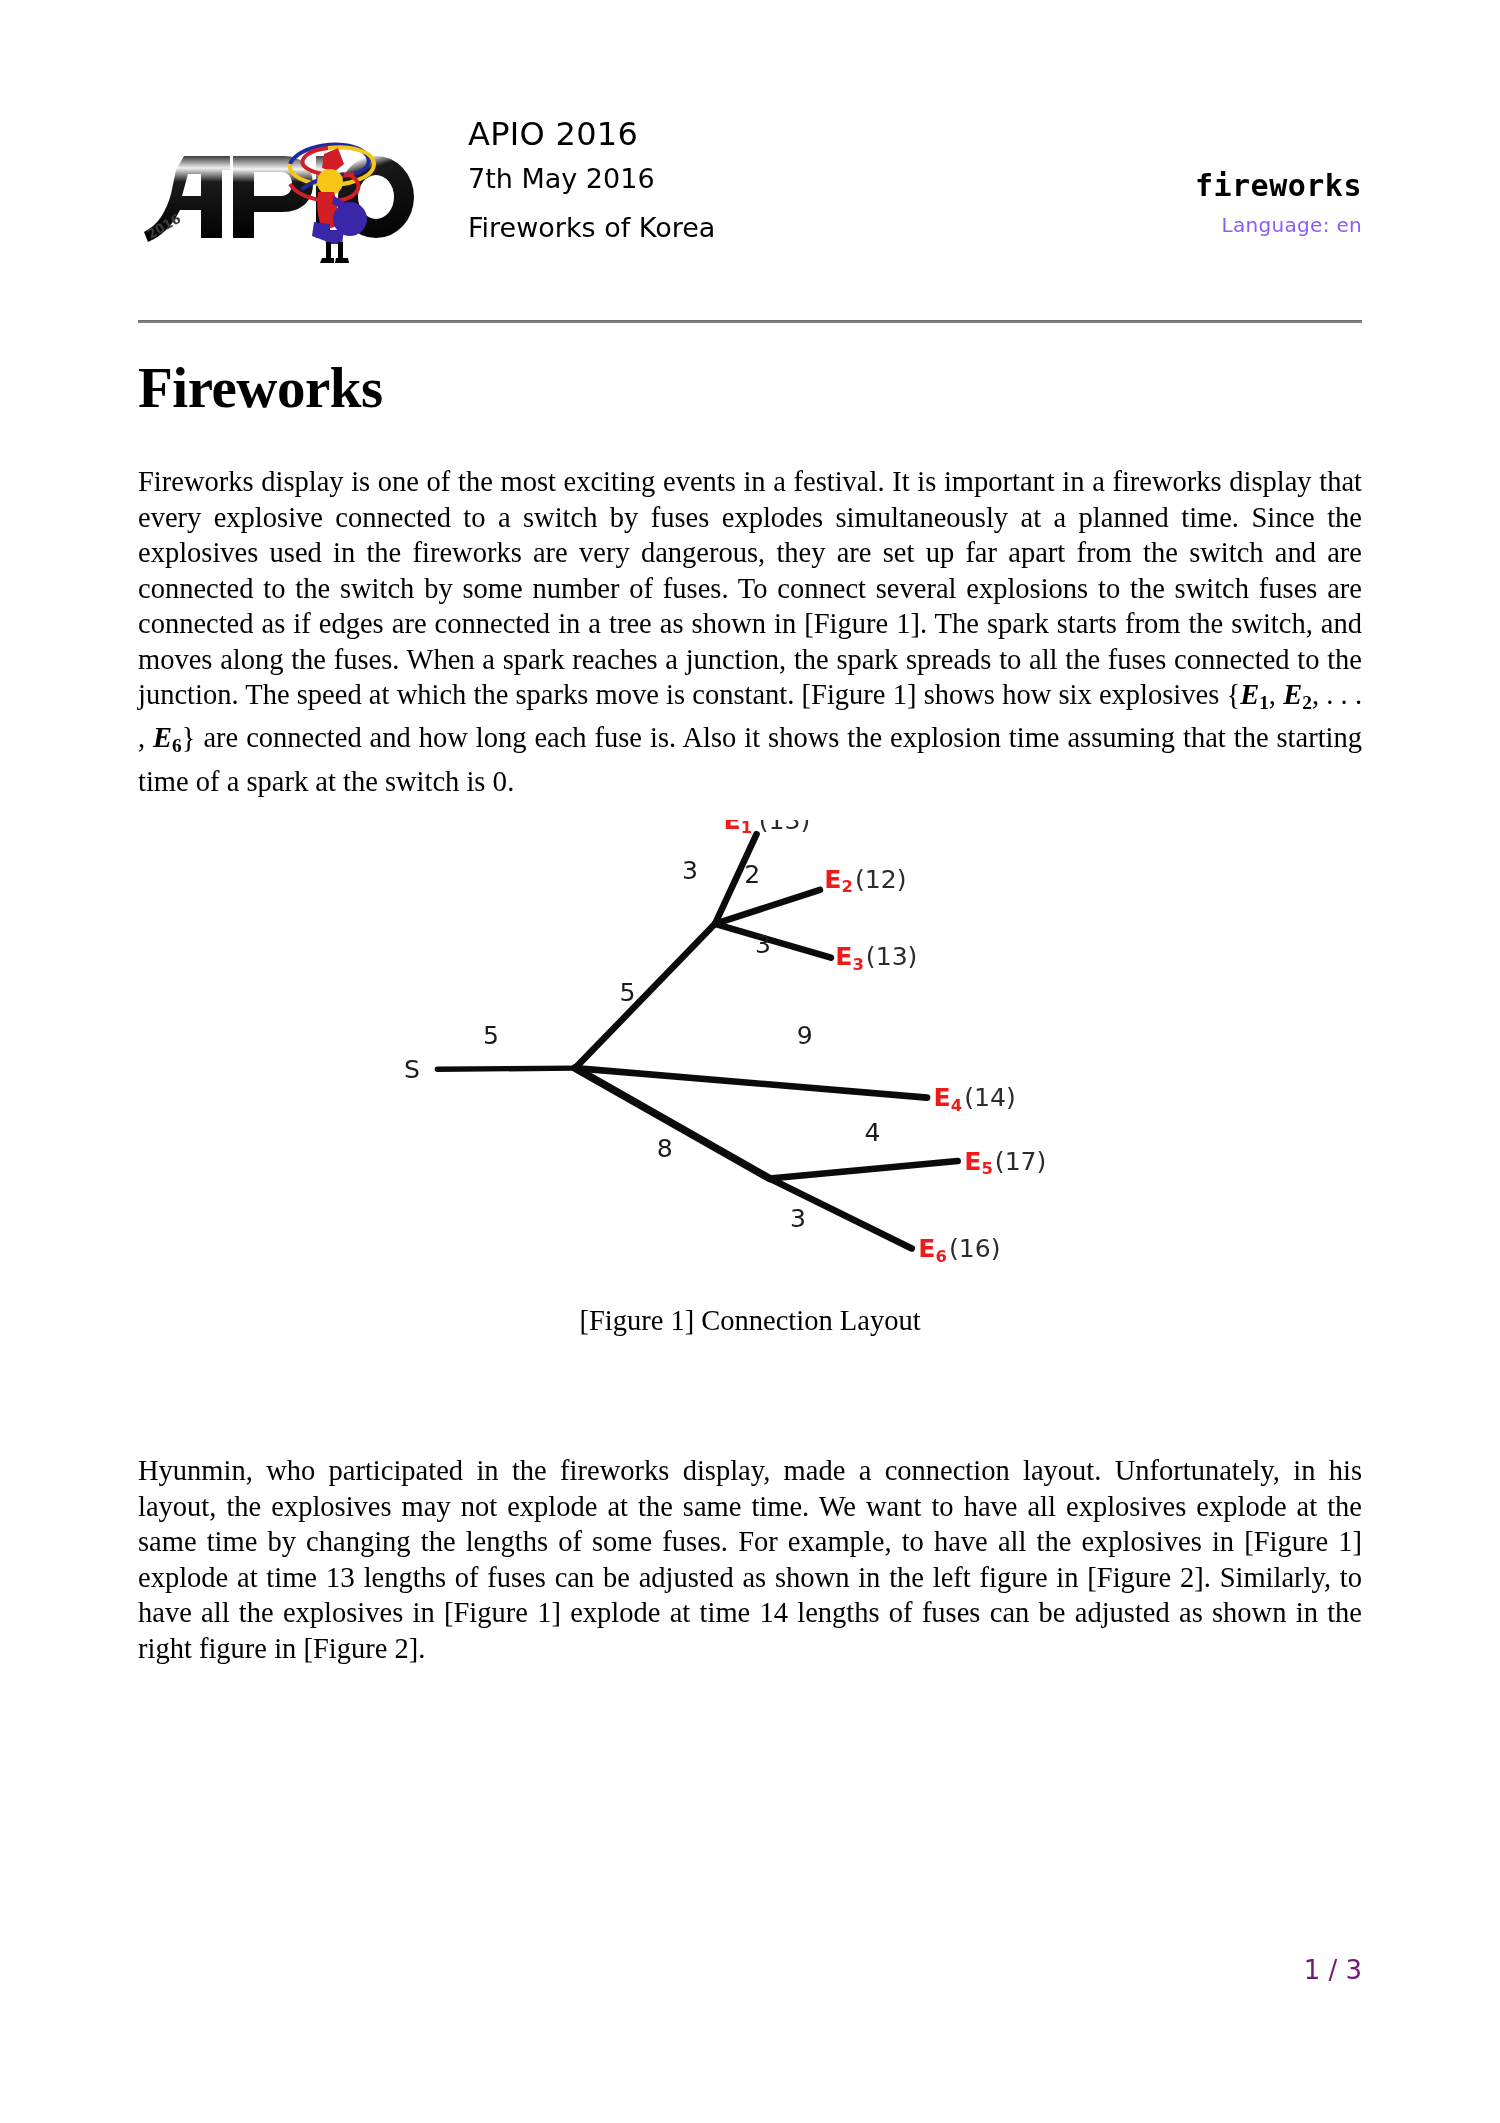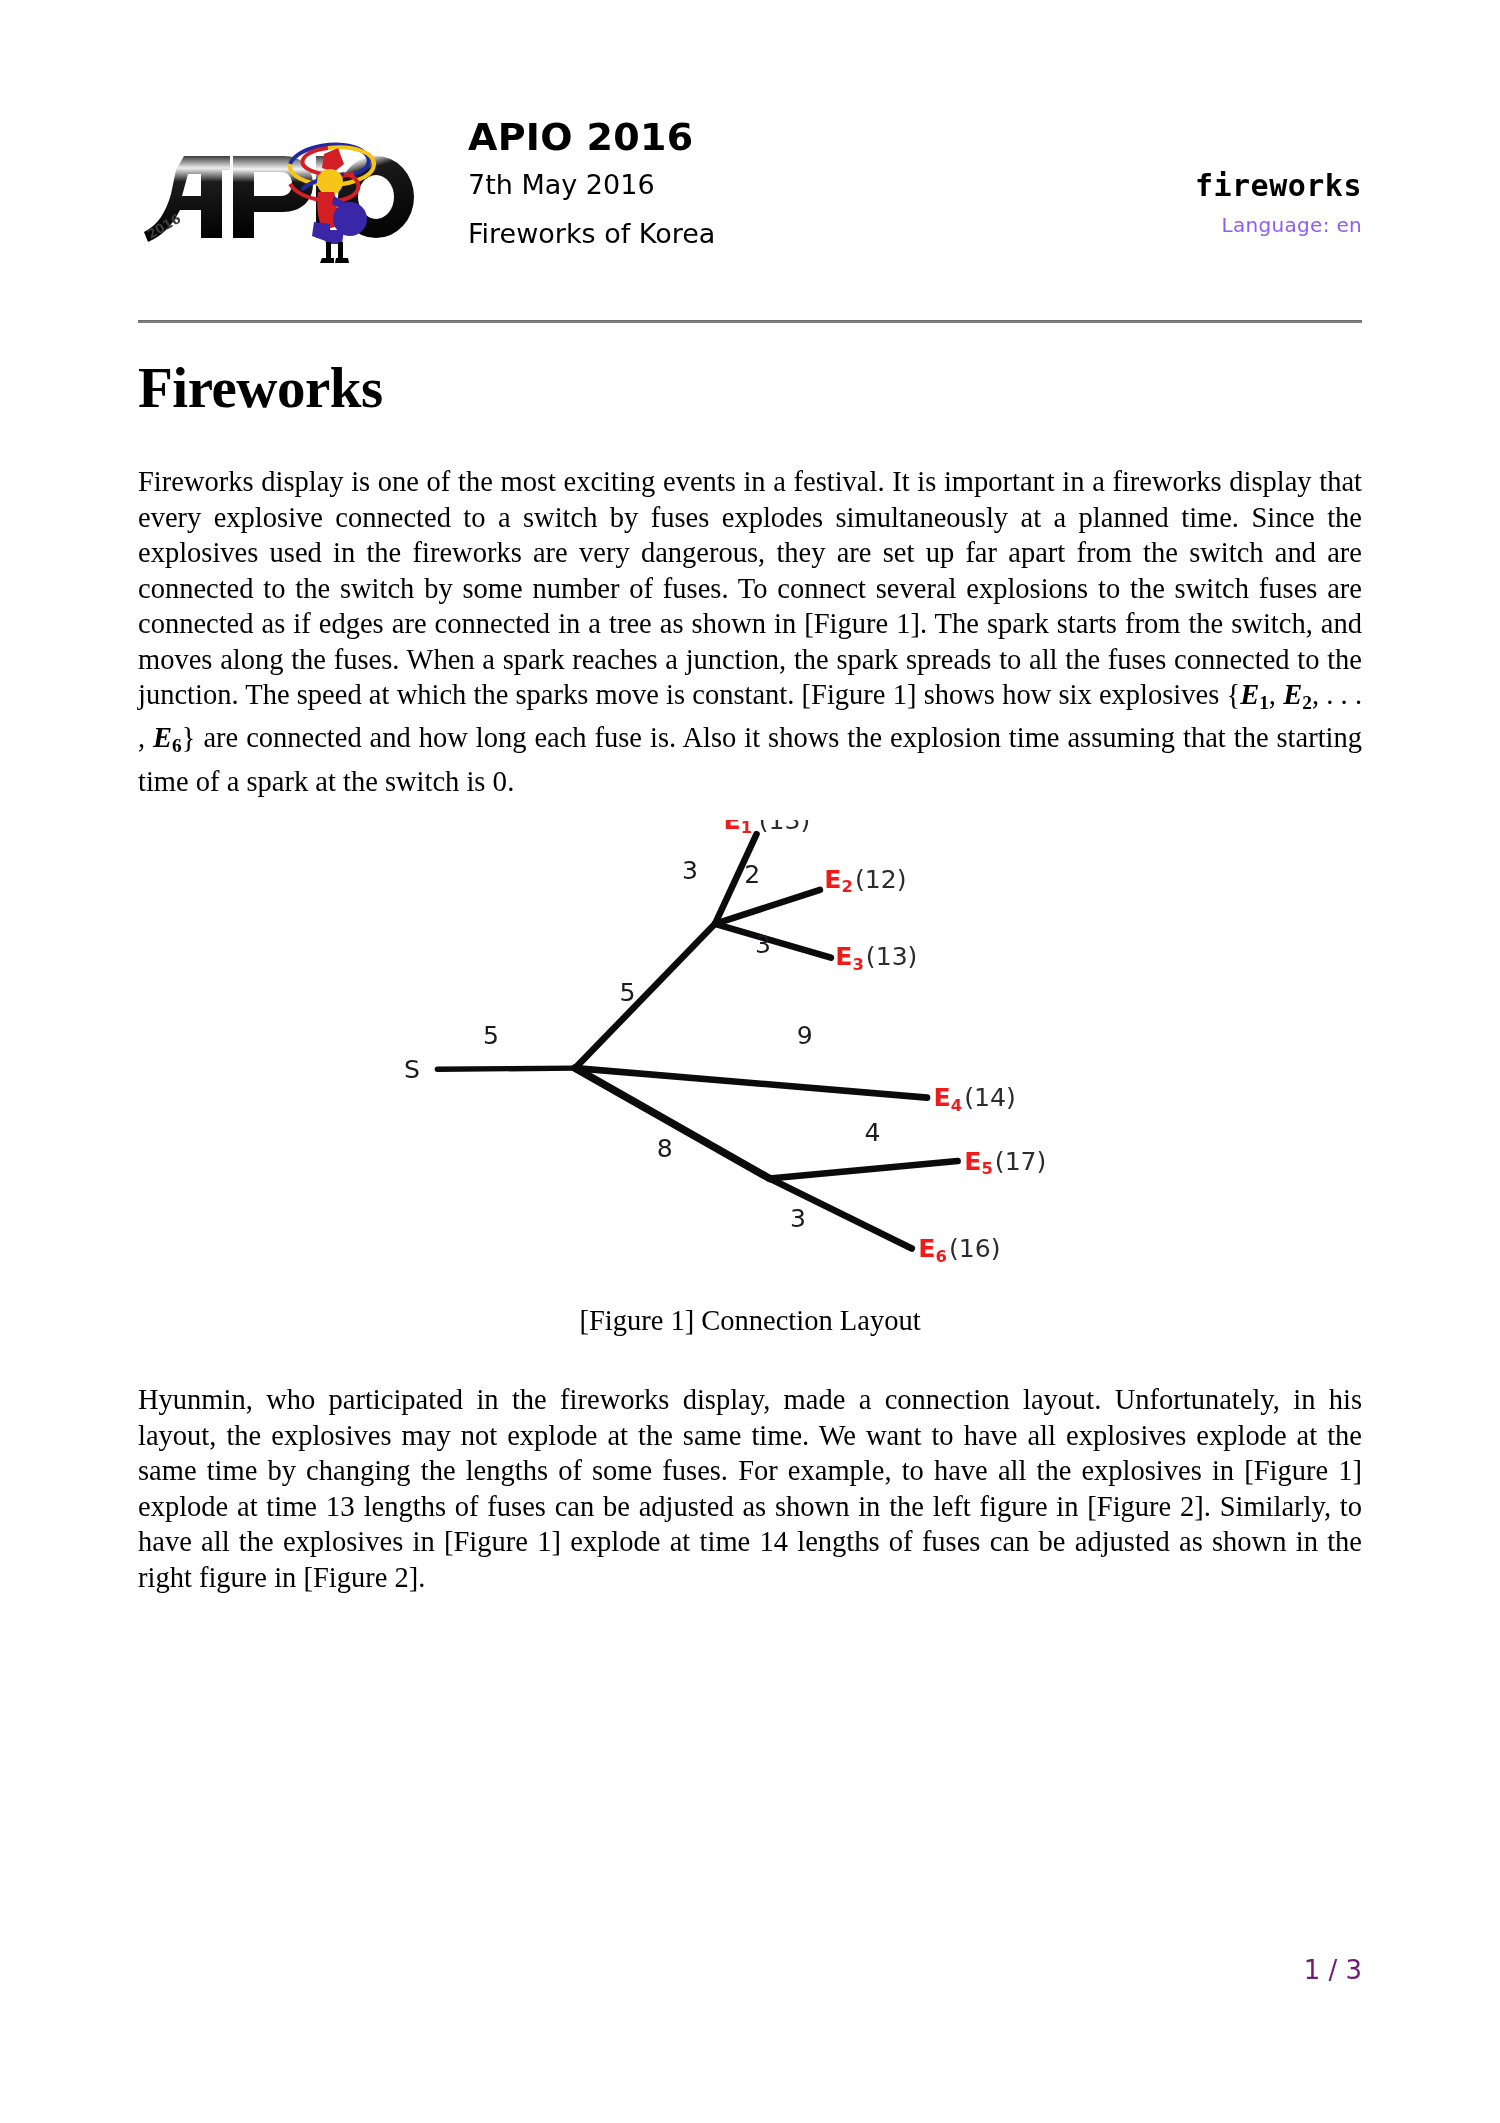--- a/index.html
+++ b/index.html
@@ -40,22 +40,22 @@
     height: 140px;
   }
   .header-center {
     position: absolute;
     left: 330px;
     top: 0px;
     font-family: "DejaVu Sans", sans-serif;
     line-height: 1.0;
   }
   .contest-name {
-    font-size: 38px;
-    font-weight: bold;
+    font-size: 32px;
+    font-weight: normal;
     letter-spacing: 0.3px;
     color: #000;
     margin-bottom: 15px;
   }
   .contest-date {
     font-size: 27px;
     font-weight: normal;
     color: #000;
     margin-bottom: 22px;
   }
@@ -114,21 +114,21 @@
     width: 1224px;
     font-family: "Liberation Serif", serif;
     font-size: 28.5px;
     line-height: 35.5px;
     text-align: justify;
     text-align-last: left;
     color: #000;
     hyphens: none;
   }
   .para1 { top: 464px; }
-  .para2 { top: 1382px; }
+  .para2 { top: 1453px; }
 
   .mathvar {
     font-family: "Liberation Serif", serif;
     font-style: italic;
     font-weight: bold;
   }
   .mathvar sub {
     font-style: normal;
     font-weight: bold;
     font-size: 0.68em;

